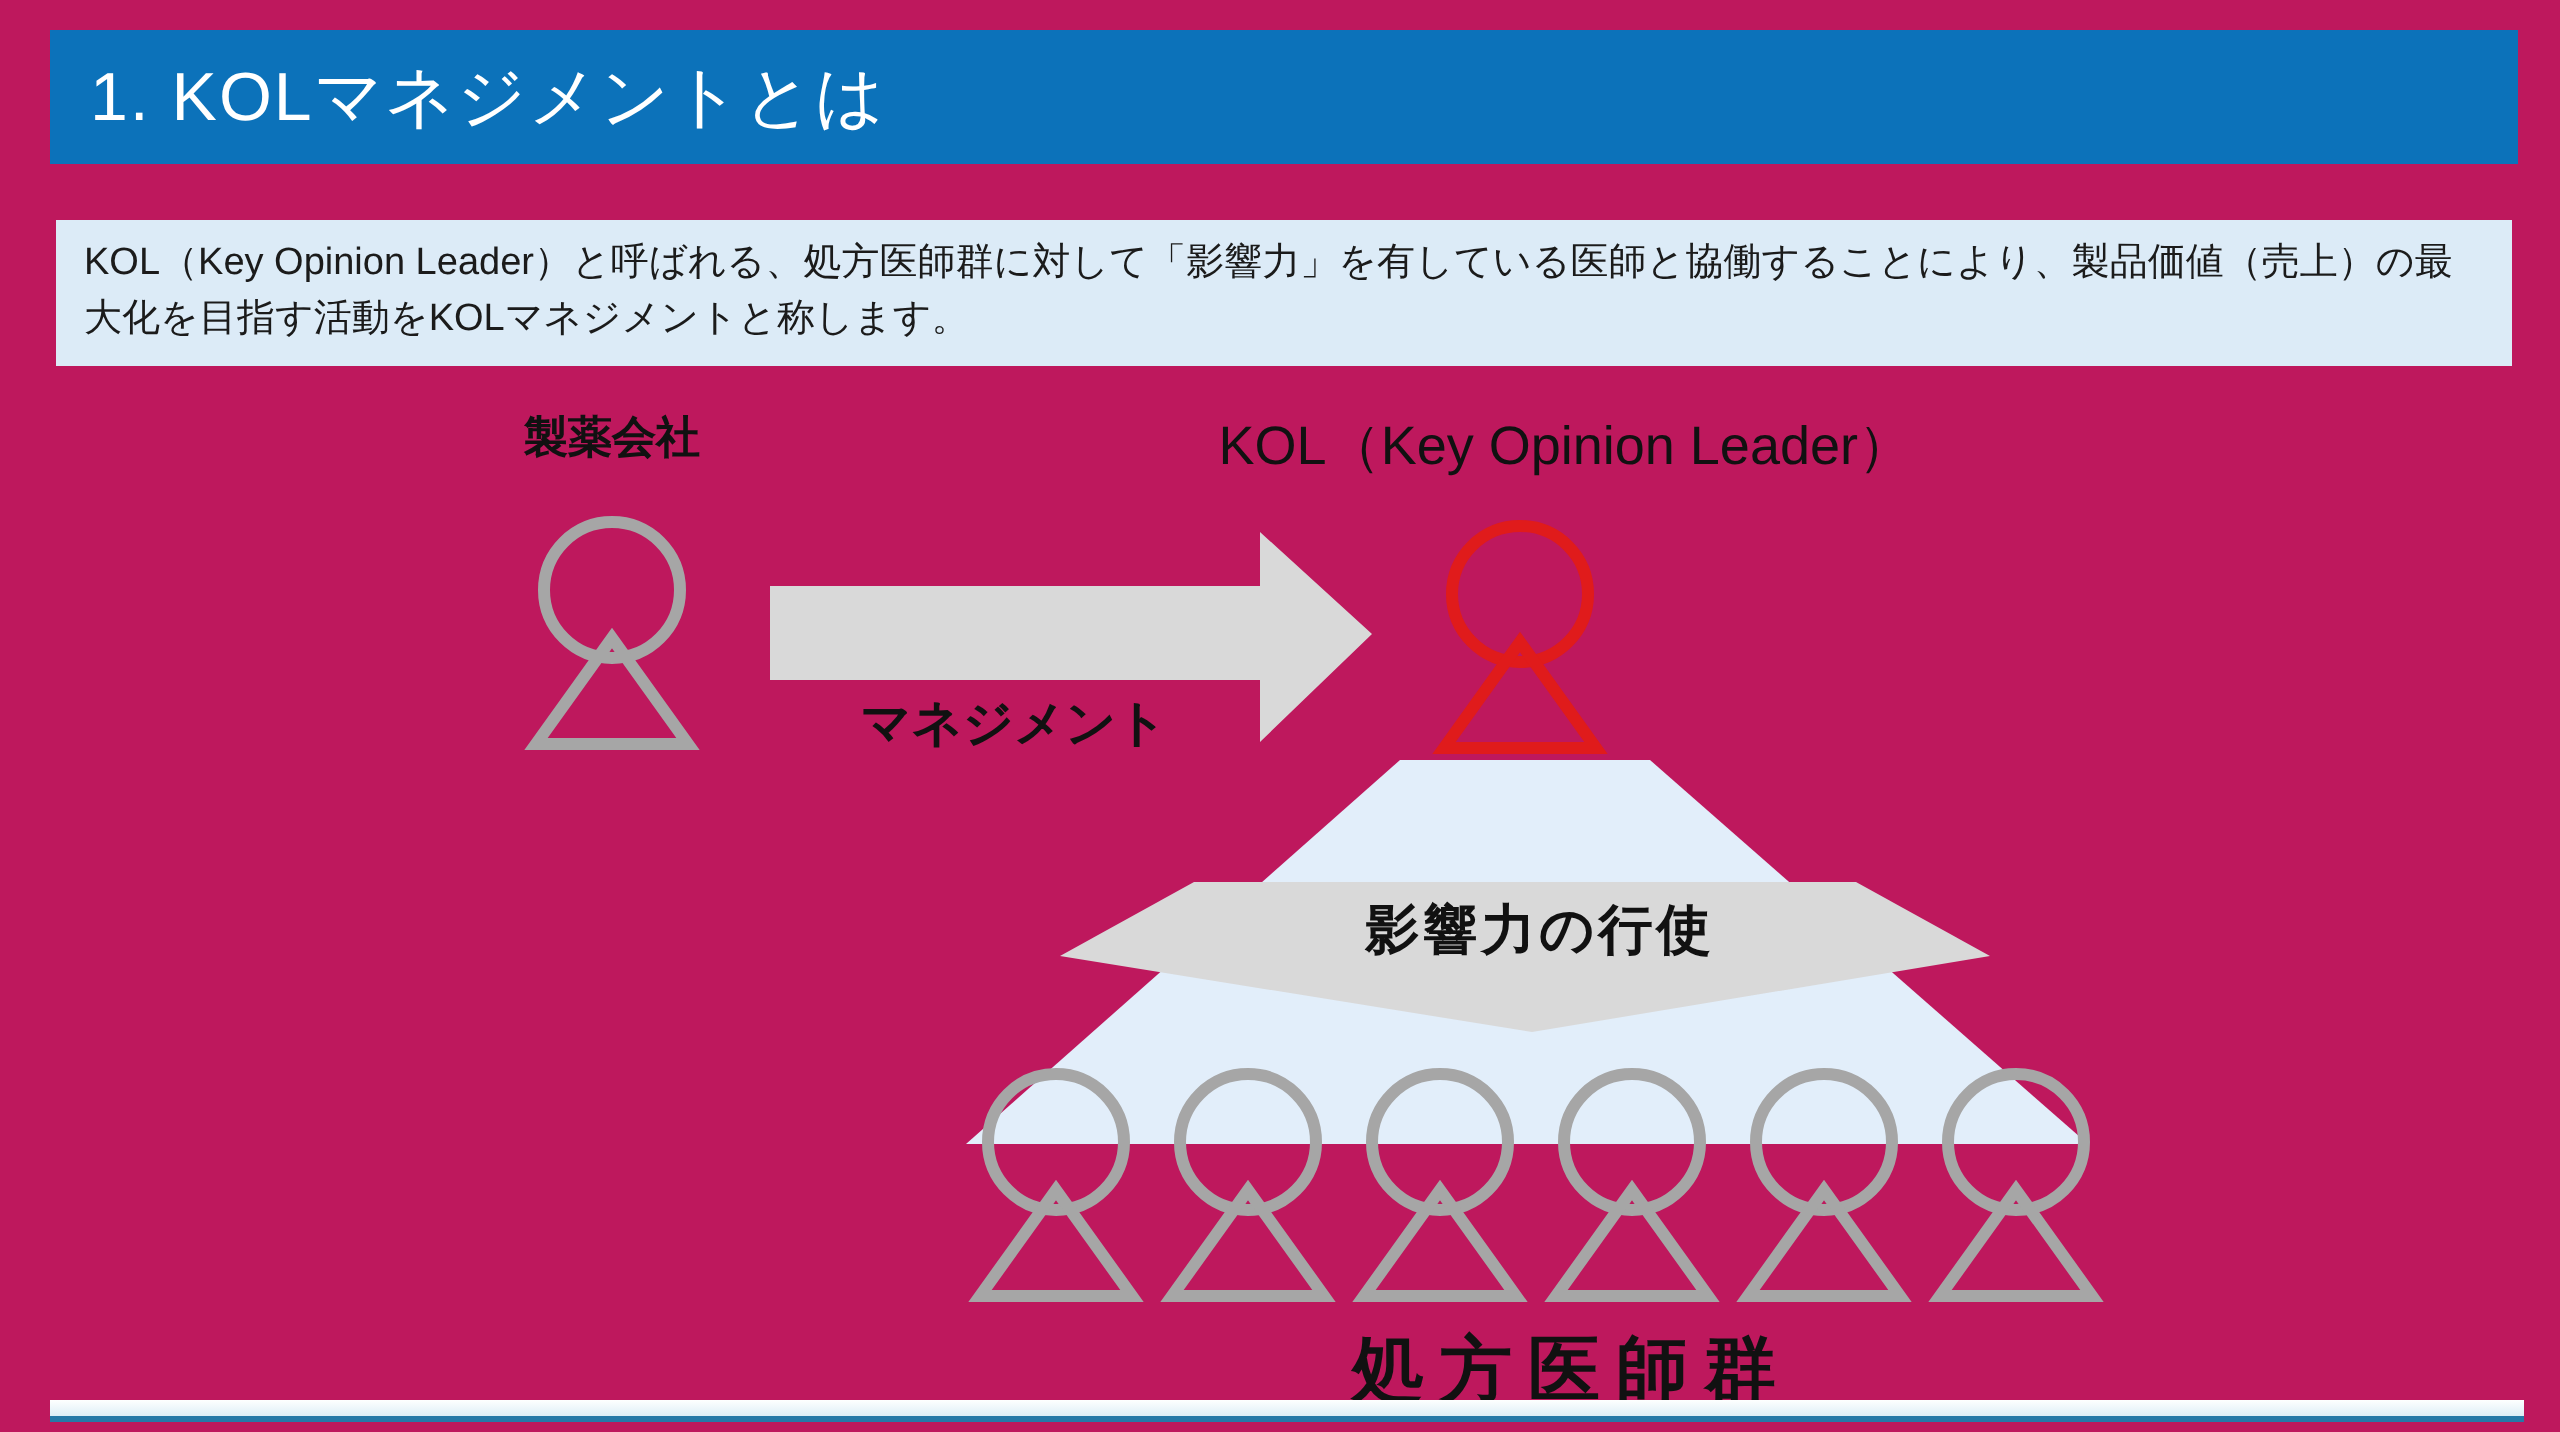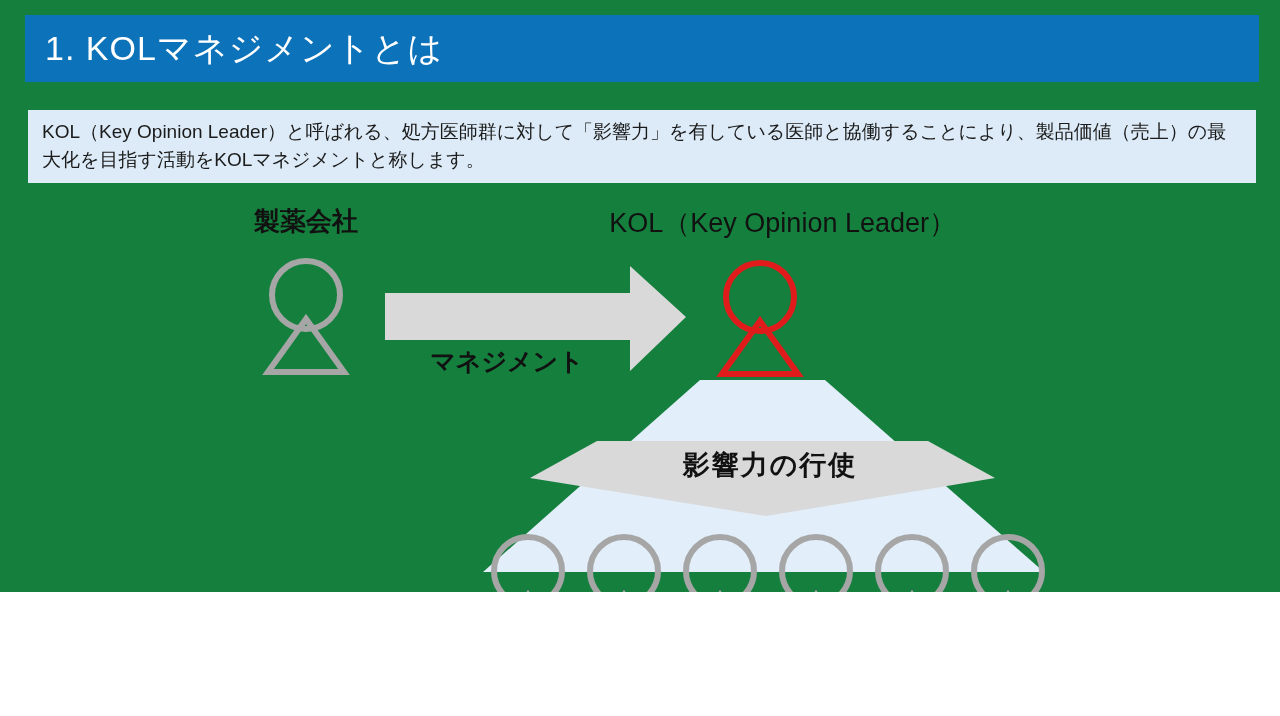--- a/index.html
+++ b/index.html
@@ -1,17 +1,17 @@
 <!DOCTYPE html>
 <html><head>
 <meta charset="utf-8">
 <style>
   html,body{margin:0;padding:0;background:#ffffff;}
   body{font-family:"Liberation Sans","DejaVu Sans",sans-serif;}
-  .slide{position:relative;width:1280px;height:592px;background:#15803d;overflow:hidden;}
+  .slide{position:relative;width:1280px;height:716px;background:#be185d;overflow:hidden;}
 
   .title-bar{
     position:absolute;left:25px;top:15px;width:1234px;height:67px;
     background:#0c72ba;display:flex;align-items:center;
   }
   .title-text{
     color:#ffffff;font-size:34px;font-weight:500;padding-left:20px;
     letter-spacing:1px;white-space:nowrap;
   }
 
@@ -19,21 +19,21 @@
     position:absolute;left:28px;top:110px;width:1228px;height:73px;
     background:#dcebf7;box-sizing:border-box;padding:8px 14px 0 14px;
   }
   .desc-text{
     margin:0;font-size:19px;line-height:28px;color:#1b1b1b;
   }
 
   .diagram-svg{position:absolute;left:0;top:0;width:1280px;height:716px;}
 
   .label{position:absolute;color:#111111;text-align:center;white-space:nowrap;}
-  .label-pharma{left:186px;top:204px;width:240px;font-size:26px;font-weight:700;text-align:center;}
+  .label-pharma{left:186px;top:204px;width:240px;font-size:22px;font-weight:700;text-align:center;}
   .label-kol{left:556px;top:205px;width:400px;font-size:27px;font-weight:500;text-align:right;}
   .label-management{left:387px;top:301px;width:240px;font-size:25px;font-weight:700;margin-top:44px;}
   .label-influence{left:620px;top:447px;width:300px;font-size:27px;font-weight:700;letter-spacing:2px;}
   .label-prescribers{left:636px;top:661px;width:300px;font-size:36px;font-weight:700;letter-spacing:8px;}
 
   .footer-rule{
     position:absolute;left:25px;top:700px;width:1237px;height:8px;
     background:linear-gradient(#feffff,#ddeef7);
     border-bottom:3px solid #2679a8;
   }

